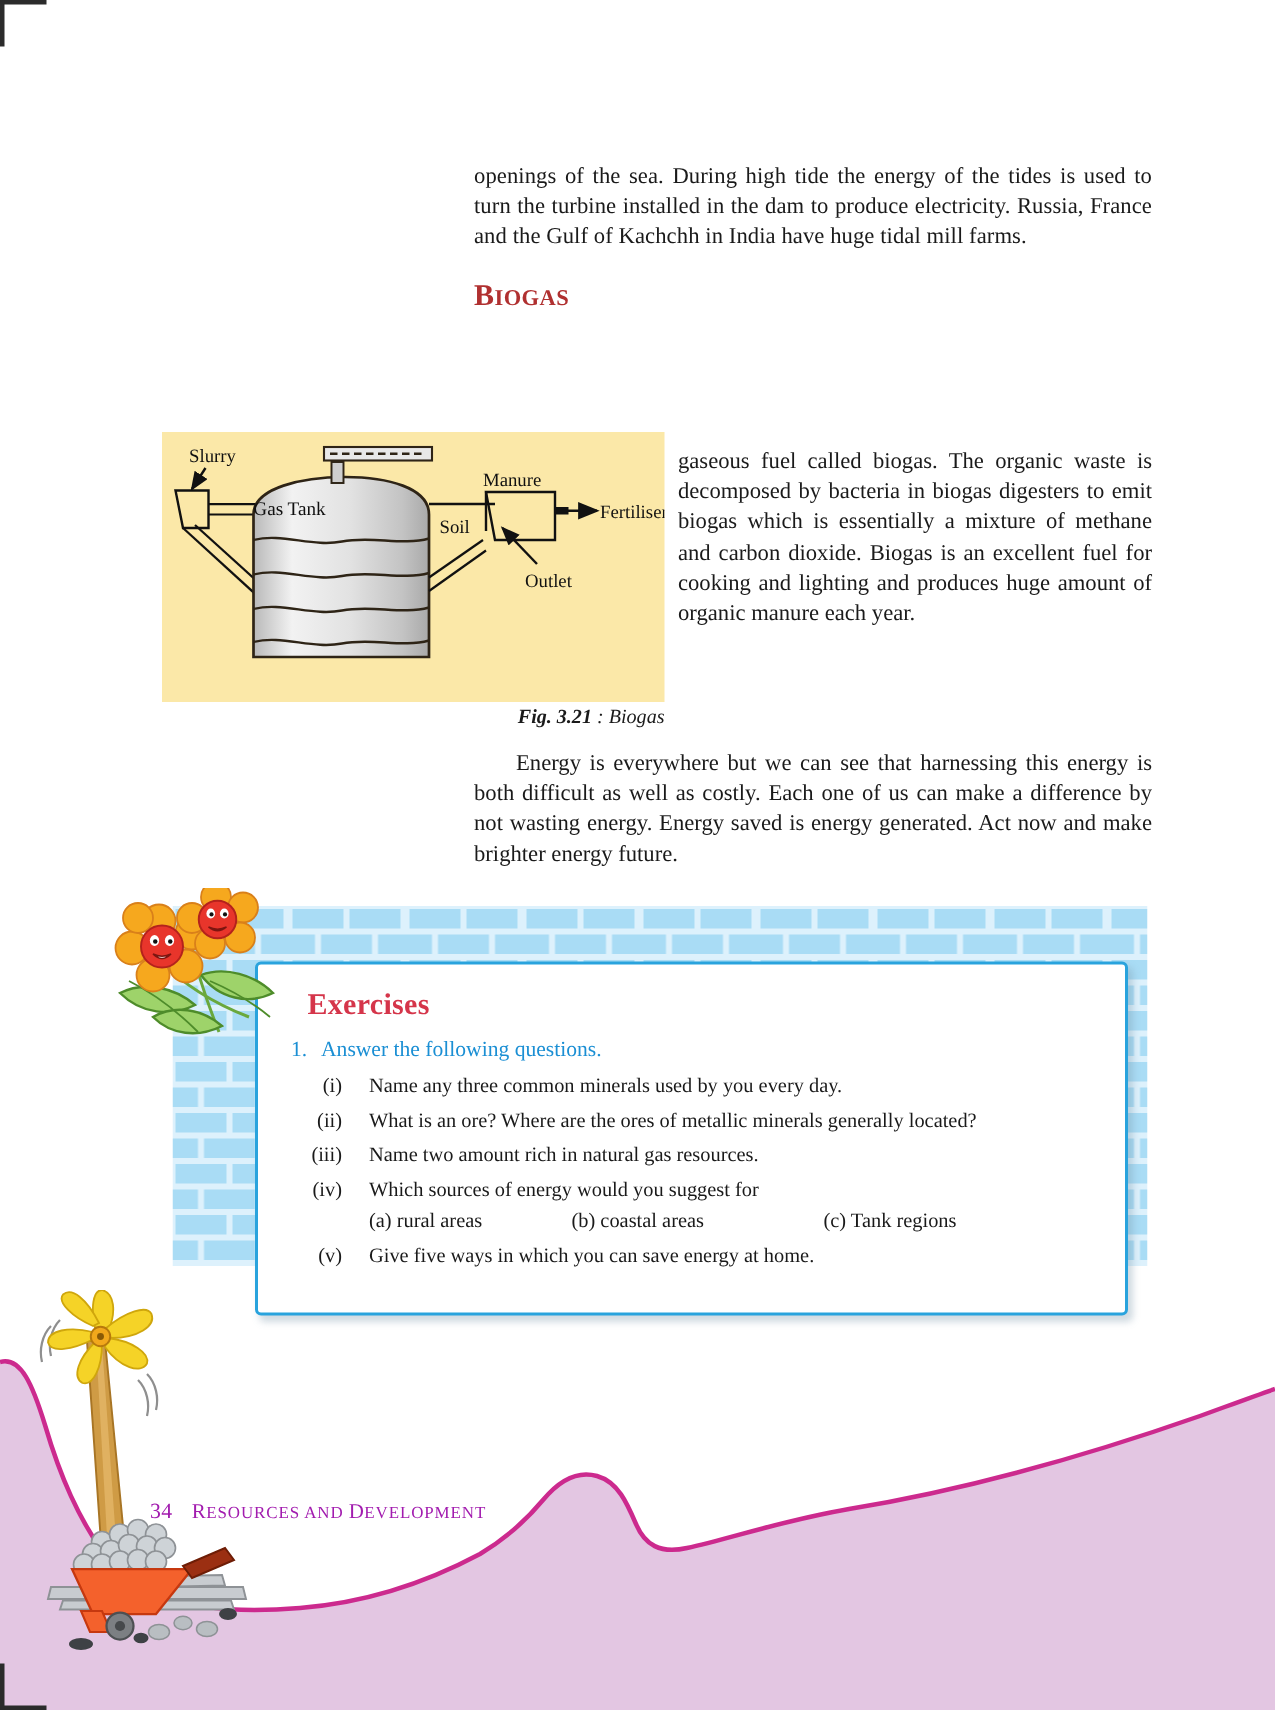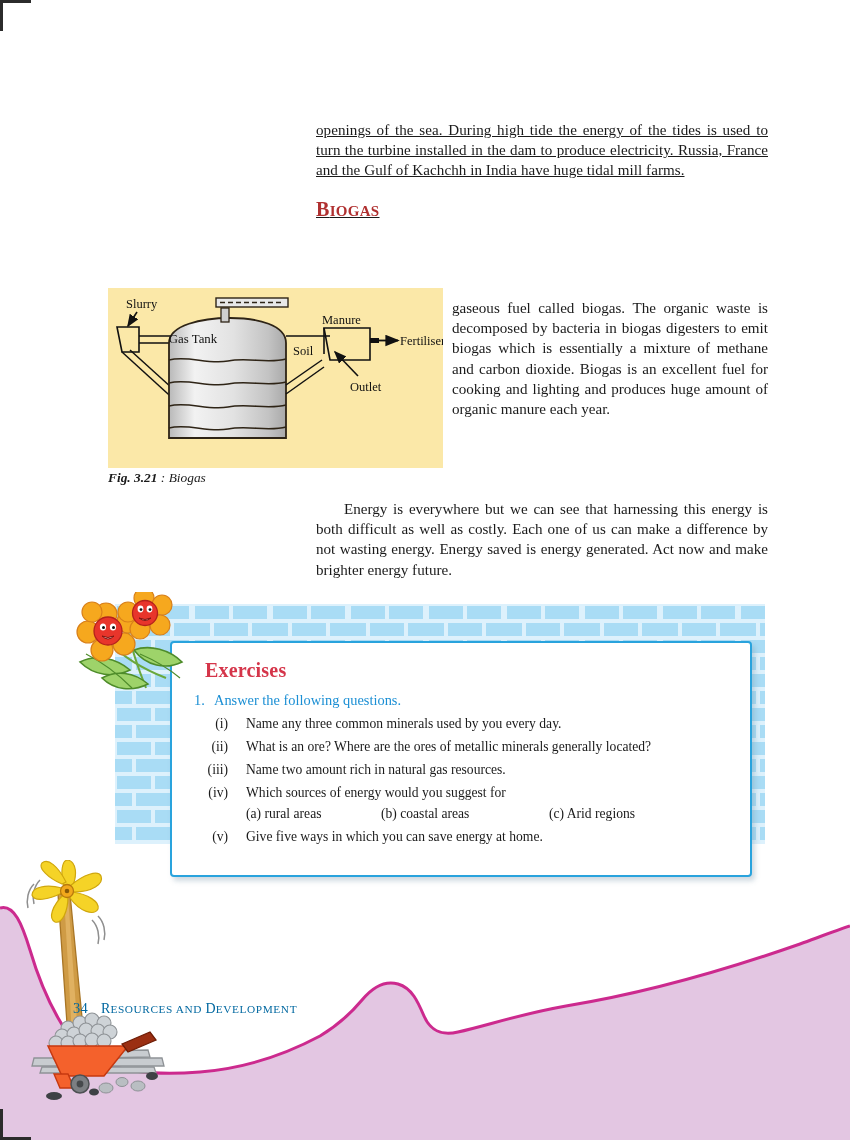--- a/index.html
+++ b/index.html
@@ -27,24 +27,23 @@
   .bottom-art {
     position: absolute;
     left: 0; bottom: 0;
     width: 850px; height: 260px;
     z-index: 1;
   }
 
   
   .text-col {
     position: absolute;
-    left: 316px; top: 120px;
+    left: 316px; top: 108px;
     width: 452px;
     z-index: 5;
-    text-decoration: underline;
   }
   p.body {
     margin: 0 0 0 0;
     font-size: 15.1px;
     line-height: 20.2px;
     text-align: justify;
     letter-spacing: 0.05px;
   }
 
   .sec-head {
@@ -82,21 +81,21 @@
     position: absolute;
     left: 108px; top: 288px;
     width: 335px; height: 180px;
     background: #fbe8a8;
     z-index: 6;
   }
   .figure-caption {
     position: absolute;
     left: 108px; top: 470px;
     width: 335px;
-    text-align: left;
+    text-align: right;
     font-size: 13.4px;
     font-style: italic;
     z-index: 6;
   }
   .figure-caption b { font-weight: bold; font-style: italic; }
 
   
   .brick-wall {
     position: absolute;
     left: 115px; top: 604px;
@@ -156,24 +155,24 @@
   .windmill-art {
     position: absolute;
     left: 12px; top: 860px;
     width: 190px; height: 265px;
     z-index: 9;
   }
 
   
   .footer {
     position: absolute;
-    left: 73px; top: 1000px;
+    left: 100px; top: 1000px;
     z-index: 12;
     font-size: 13.5px;
-    color: #0369a1;
+    color: #a21caf;
     letter-spacing: .2px;
   }
   .footer .pg { font-size: 14.5px; margin-right: 13px; }
   .footer .chap-first { font-size: 14px; }
   .footer .chap-rest { font-size: 11.3px; letter-spacing: .6px; }
 </style>
 </head>
 <body>
 
 <svg class="bottom-art" viewBox="0 0 850 260" preserveAspectRatio="none">
@@ -342,21 +341,21 @@
       <span>What is an ore? Where are the ores of metallic minerals generally located?</span>
     </li>
     <li>
       <span class="roman">(iii)</span>
       <span>Name two amount rich in natural gas resources.</span>
     </li>
     <li>
       <span class="roman">(iv)</span>
       <span>Which sources of energy would you suggest for</span>
       <span class="sub-row">
-        <span class="opt opt-a">(a) rural areas</span><span class="opt opt-b">(b) coastal areas</span><span class="opt">(c) Arid regions</span>
+        <span class="opt opt-a">(a) rural areas</span><span class="opt opt-b">(b) coastal areas</span><span class="opt">(c) Tank regions</span>
       </span>
     </li>
     <li>
       <span class="roman">(v)</span>
       <span>Give five ways in which you can save energy at home.</span>
     </li>
   </ul>
 </div>
 
 <svg class="windmill-art" viewBox="0 0 190 265">

